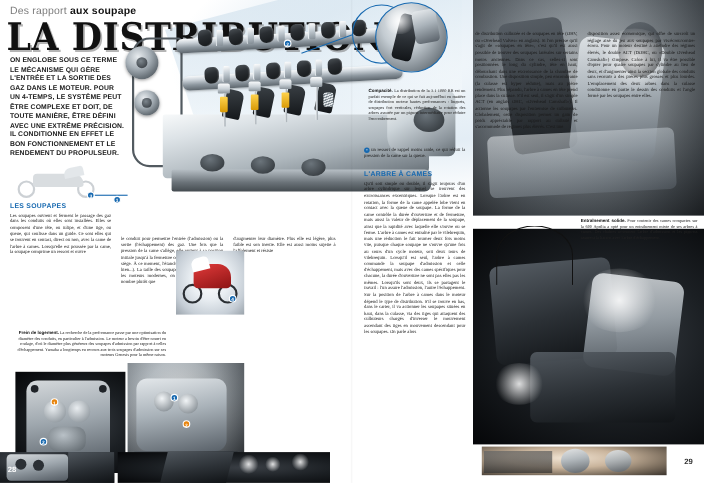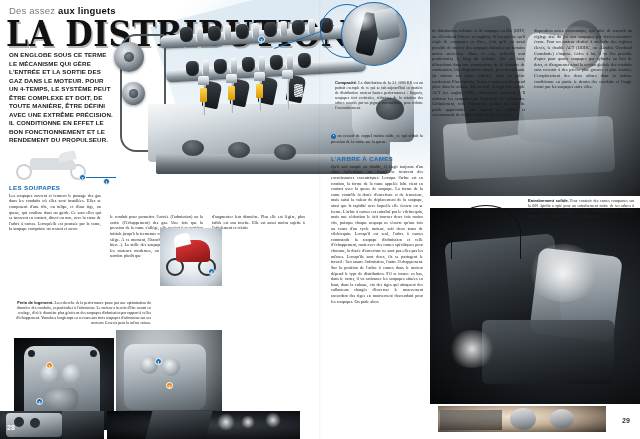--- a/index.html
+++ b/index.html
@@ -265,22 +265,22 @@
 </style>
 </head>
 <body>
 
 <div id="page">
 
   <div class="bg-wash"></div>
   <div class="bg-wash2"></div>
 
   <div class="kicker">
-    <span class="k-light">Des assez</span>
-    <span class="k-bold">aux linguets</span>
+    <span class="k-light">Des rapport</span>
+    <span class="k-bold">aux soupape</span>
   </div>
   <div class="headline">LA DISTRIBUTION</div>
 
   <div class="standfirst">ON ENGLOBE SOUS CE TERME LE MÉCANISME QUI GÈRE L'ENTRÉE ET LA SORTIE DES GAZ DANS LE MOTEUR. POUR UN 4-TEMPS, LE SYSTÈME PEUT ÊTRE COMPLEXE ET DOIT, DE TOUTE MANIÈRE, ÊTRE DÉFINI AVEC UNE EXTRÊME PRÉCISION. IL CONDITIONNE EN EFFET LE BON FONCTIONNEMENT ET LE RENDEMENT DU PROPULSEUR.</div>
 
   <div class="hero">
 
     <div class="chain" style="left:12px; top:26px; width:46px; height:118px; border-radius:16px 4px 4px 16px; border-color:#525a60;"></div>
     <div class="sprocket" style="left:6px; top:34px; width:30px; height:30px;"></div>
     <div class="sprocket" style="left:14px; top:74px; width:23px; height:23px;"></div>

